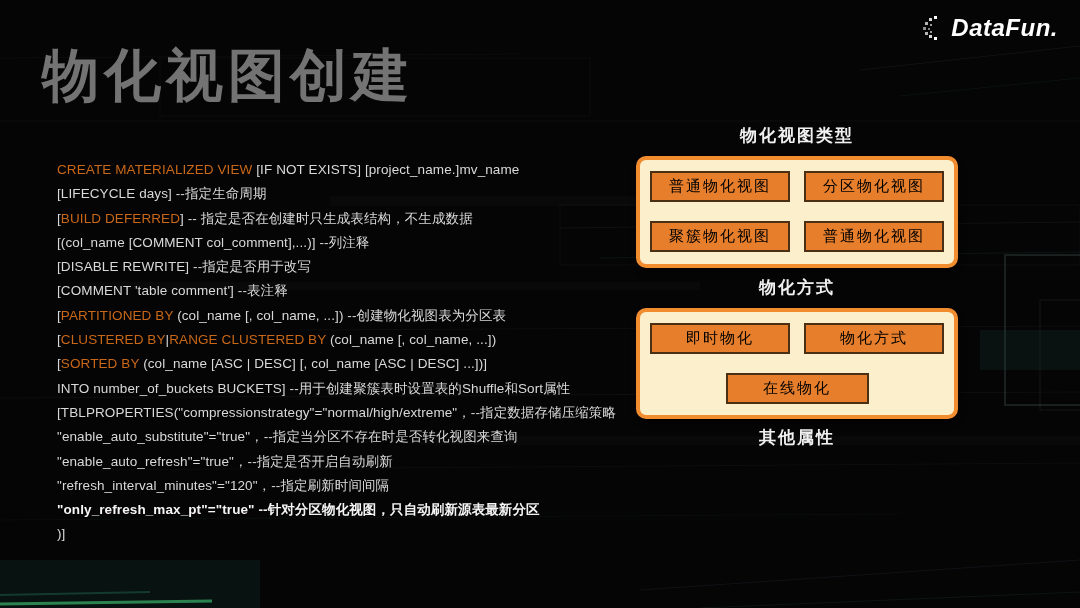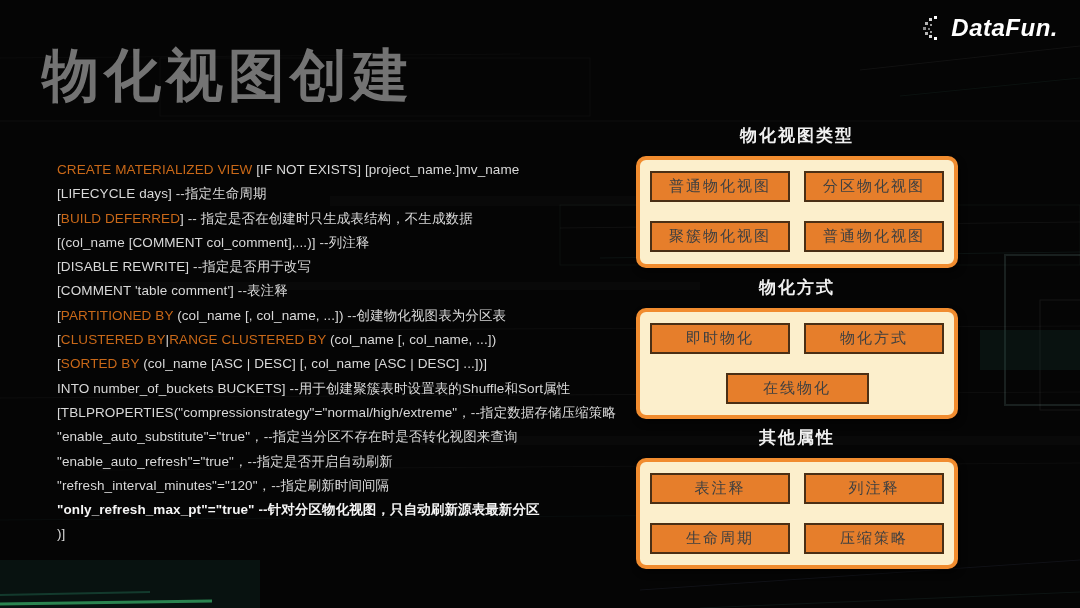--- a/index.html
+++ b/index.html
@@ -48,21 +48,21 @@
     box-shadow:2px 4px 6px rgba(0,0,0,0.55);
     display:flex;flex-wrap:wrap;justify-content:space-between;align-content:flex-start;
     padding:11px 10px;row-gap:19px;
   }
   #panel-box-0{height:112px;}
   #panel-box-1{height:111px;}
   #panel-box-2{height:111px;}
   .mv-button{
     box-sizing:border-box;width:140px;height:31px;
     background:#E67E2B;border:2px solid #4A2F15;
-    color:#404040;font-size:15px;letter-spacing:2px;
+    color:#000000;font-size:15px;letter-spacing:2px;
     display:flex;align-items:center;justify-content:center;
     font-family:"DejaVu Sans","Liberation Sans",sans-serif;
   }
   .mv-button.solo{width:143px;margin:0 auto;}
 </style>
 </head>
 <body>
 
 <div class="slide">
 
@@ -146,21 +146,15 @@
     <div class="panel-title">物化方式</div>
     <div class="panel-box" id="panel-box-1">
         <div class="mv-button">即时物化</div>
         <div class="mv-button">物化方式</div>
         <div class="mv-button solo">在线物化</div>
       </div>
   </div>
 
   <div class="panel" style="top:427px">
     <div class="panel-title">其他属性</div>
-    <div class="panel-box" id="panel-box-2">
-        <div class="mv-button">表注释</div>
-        <div class="mv-button">列注释</div>
-        <div class="mv-button">生命周期</div>
-        <div class="mv-button">压缩策略</div>
-      </div>
   </div>
 
 </div>
 
 </body></html>

